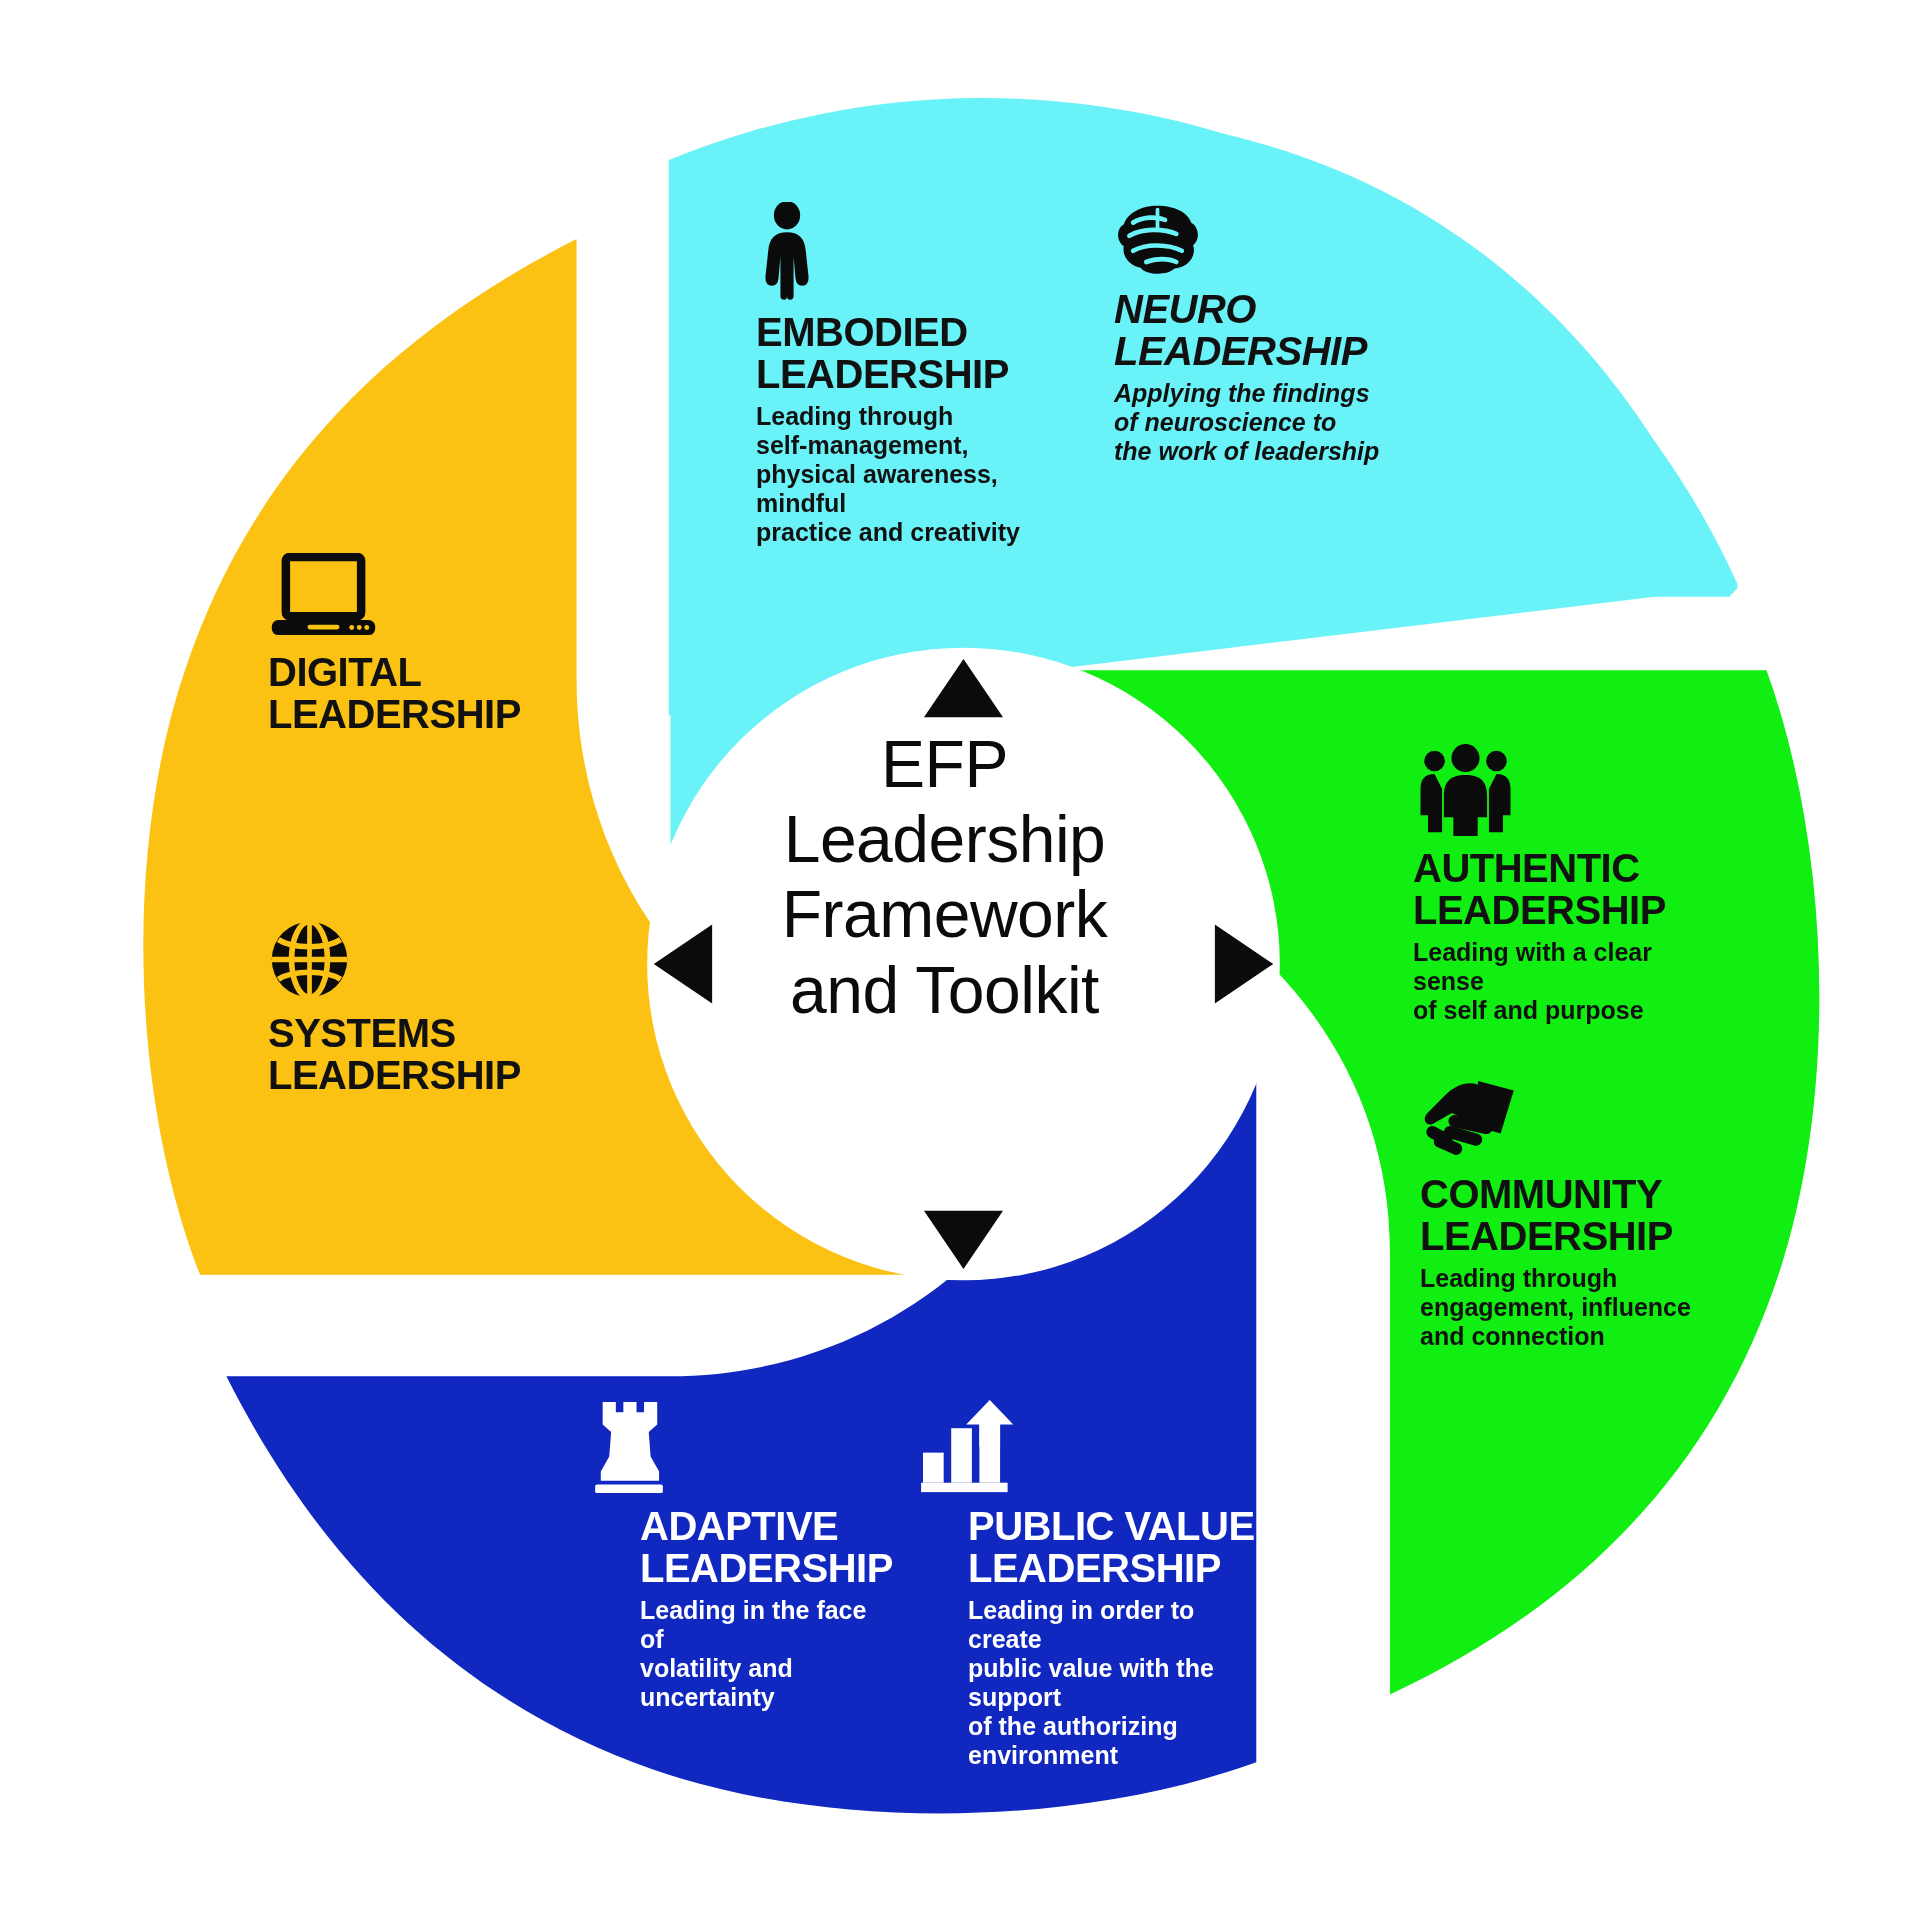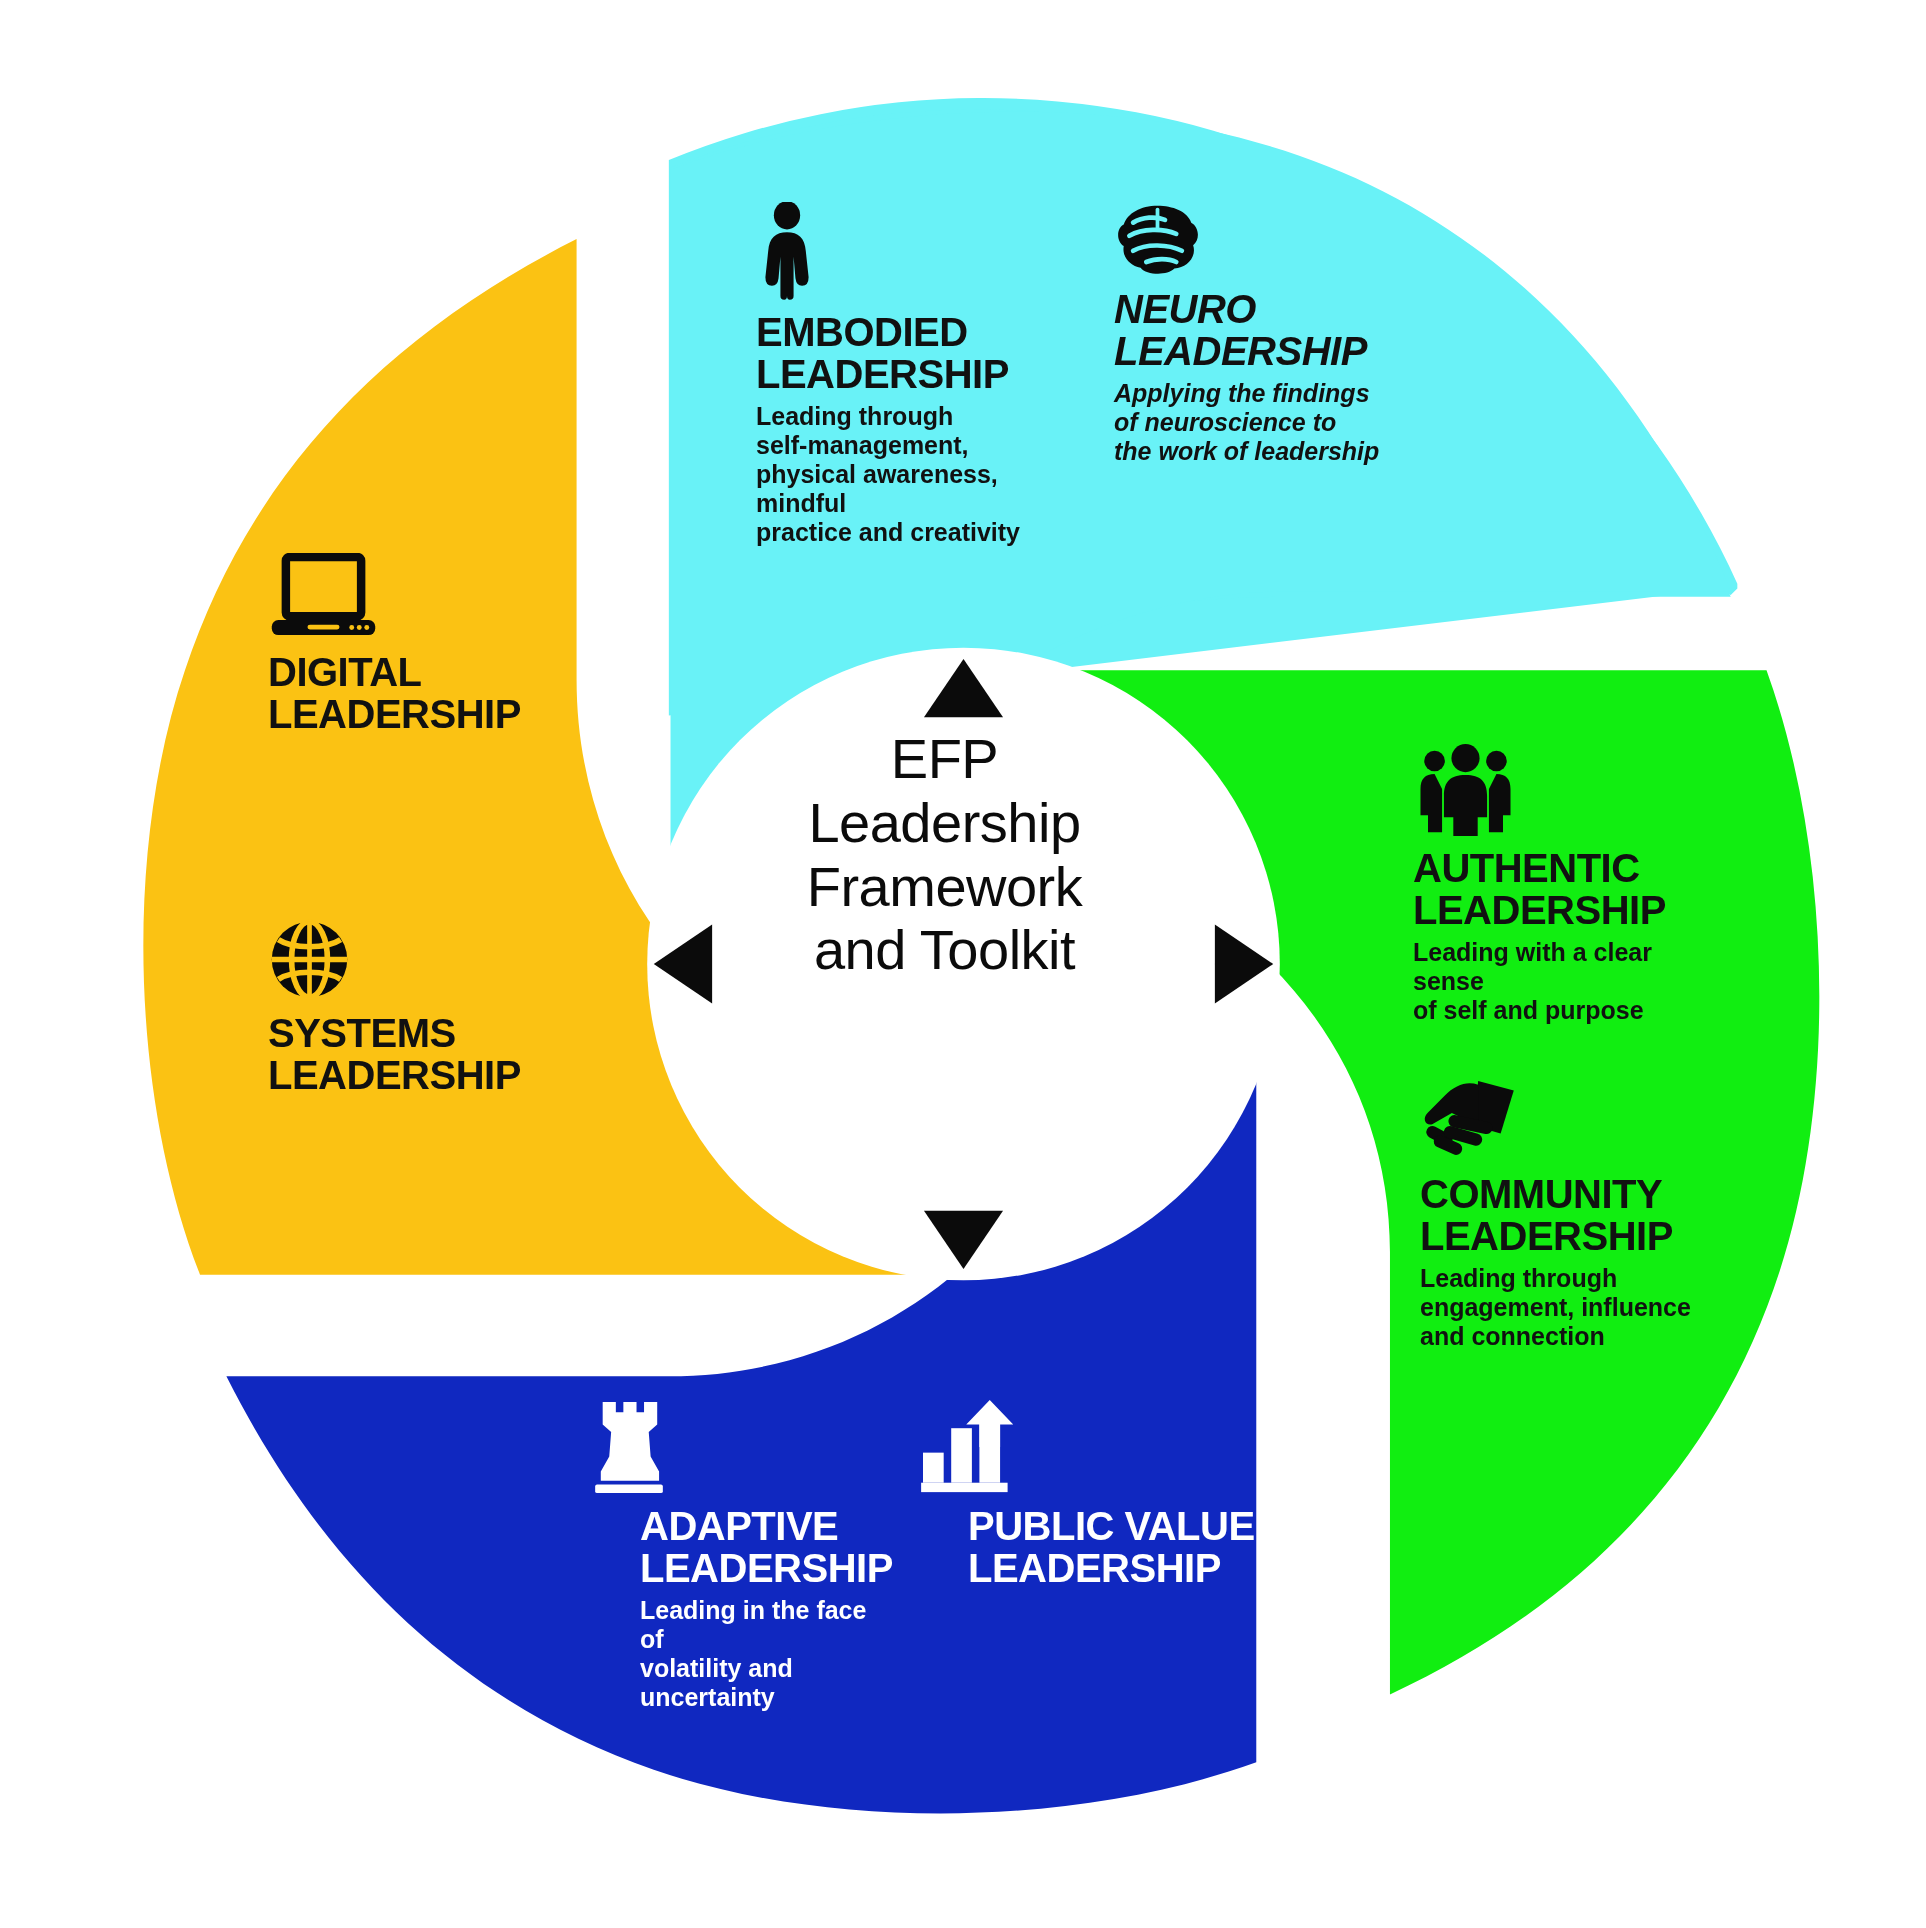--- a/index.html
+++ b/index.html
@@ -44,21 +44,21 @@
 
   .icon{display:block;margin:0 0 11.3px 0;}
 
   
   #center-text{
     position:absolute;
     left:563px; top:727px; width:763px;
     text-align:center;
     font-family:"Liberation Sans", sans-serif;
     font-weight:400;
-    font-size:56px;
+    font-size:66px;
     line-height:1.14;
     color:#0b0b0b;
     white-space:pre-line;
     letter-spacing:-0.5px;
   }
 </style>
 </head>
 <body>
 
 <div id="stage">
@@ -263,16 +263,19 @@
   <div class="card light" style="left:921px;top:1400px;width:339px;">
     <svg class="icon" width="98" height="94" viewBox="0 0 104 100">
       <rect x="2" y="56" width="22" height="32" fill="#ffffff"></rect>
       <rect x="32" y="30" width="22" height="58" fill="#ffffff"></rect>
       <rect x="62" y="20" width="22" height="68" fill="#ffffff"></rect>
       <polygon points="73,0 98,26 84,26 84,50 62,50 62,26 48,26" fill="#ffffff"></polygon>
       <rect x="0" y="88" width="92" height="10" fill="#ffffff"></rect>
     </svg>
     <div class="title">PUBLIC VALUE
 LEADERSHIP</div>
+    <div class="desc">Leading in order to create
+public value with the support
+of the authorizing environment</div>
   </div>
 
 </div>
 
 
 </body></html>

